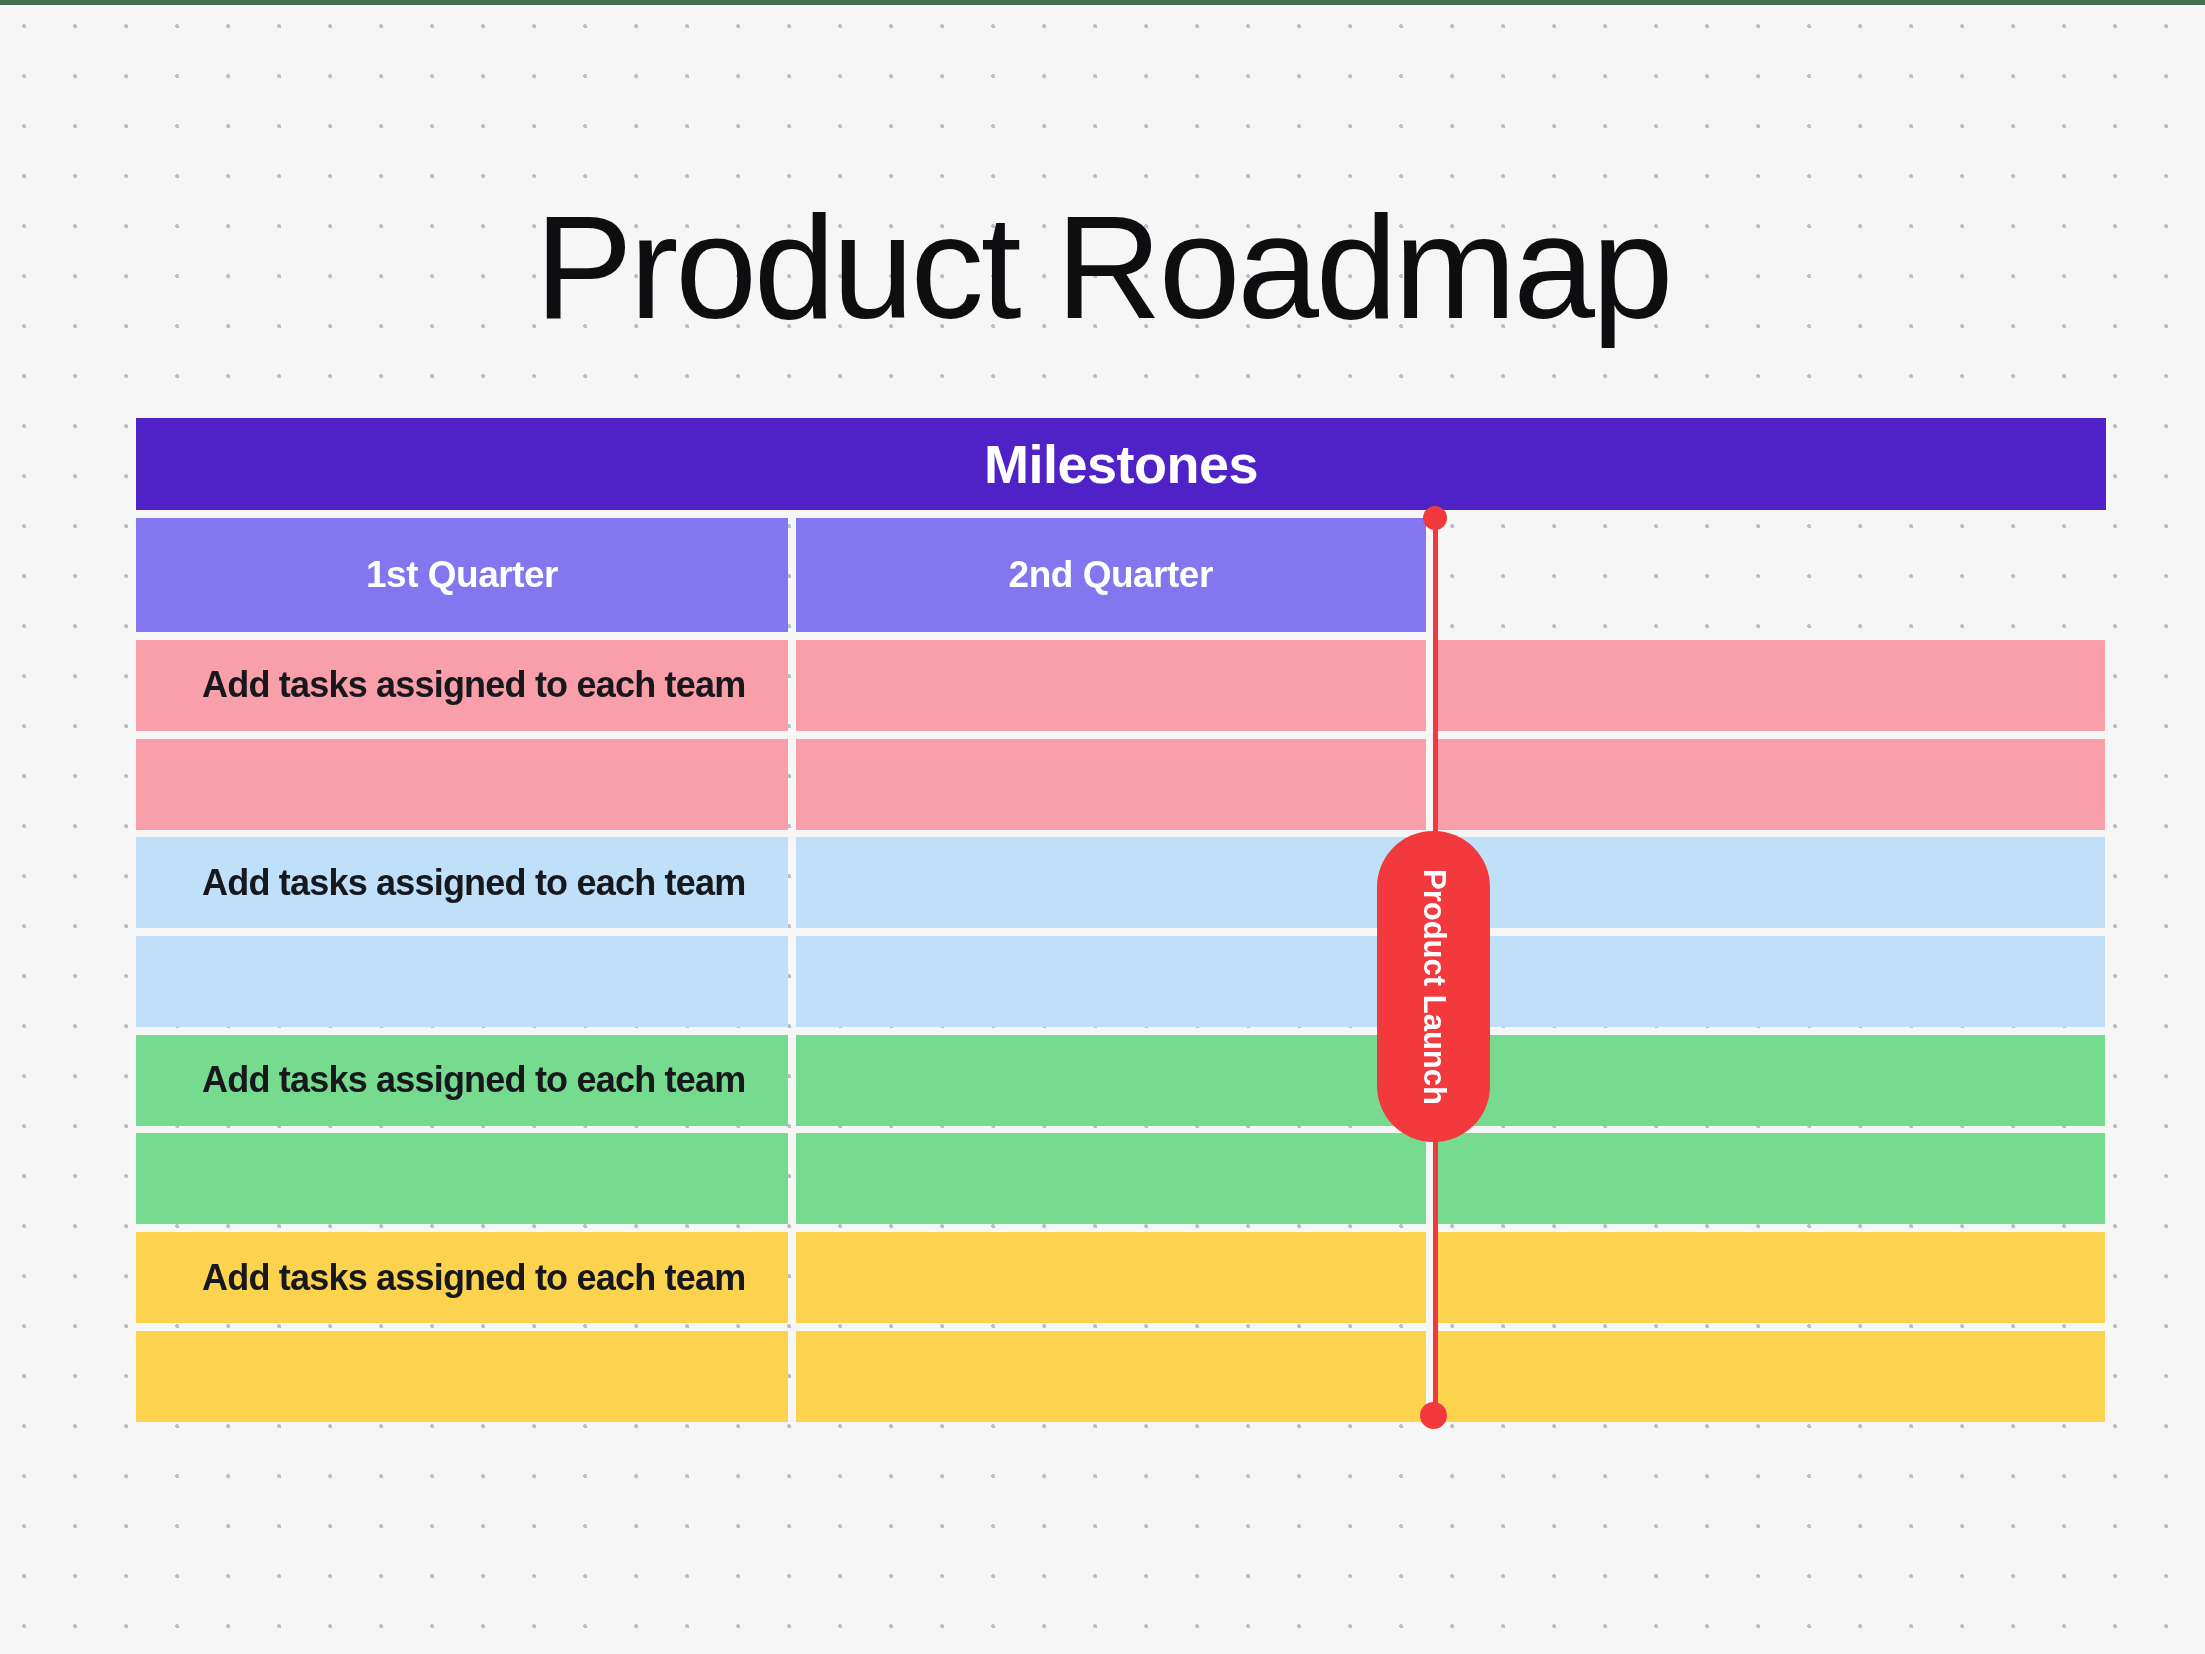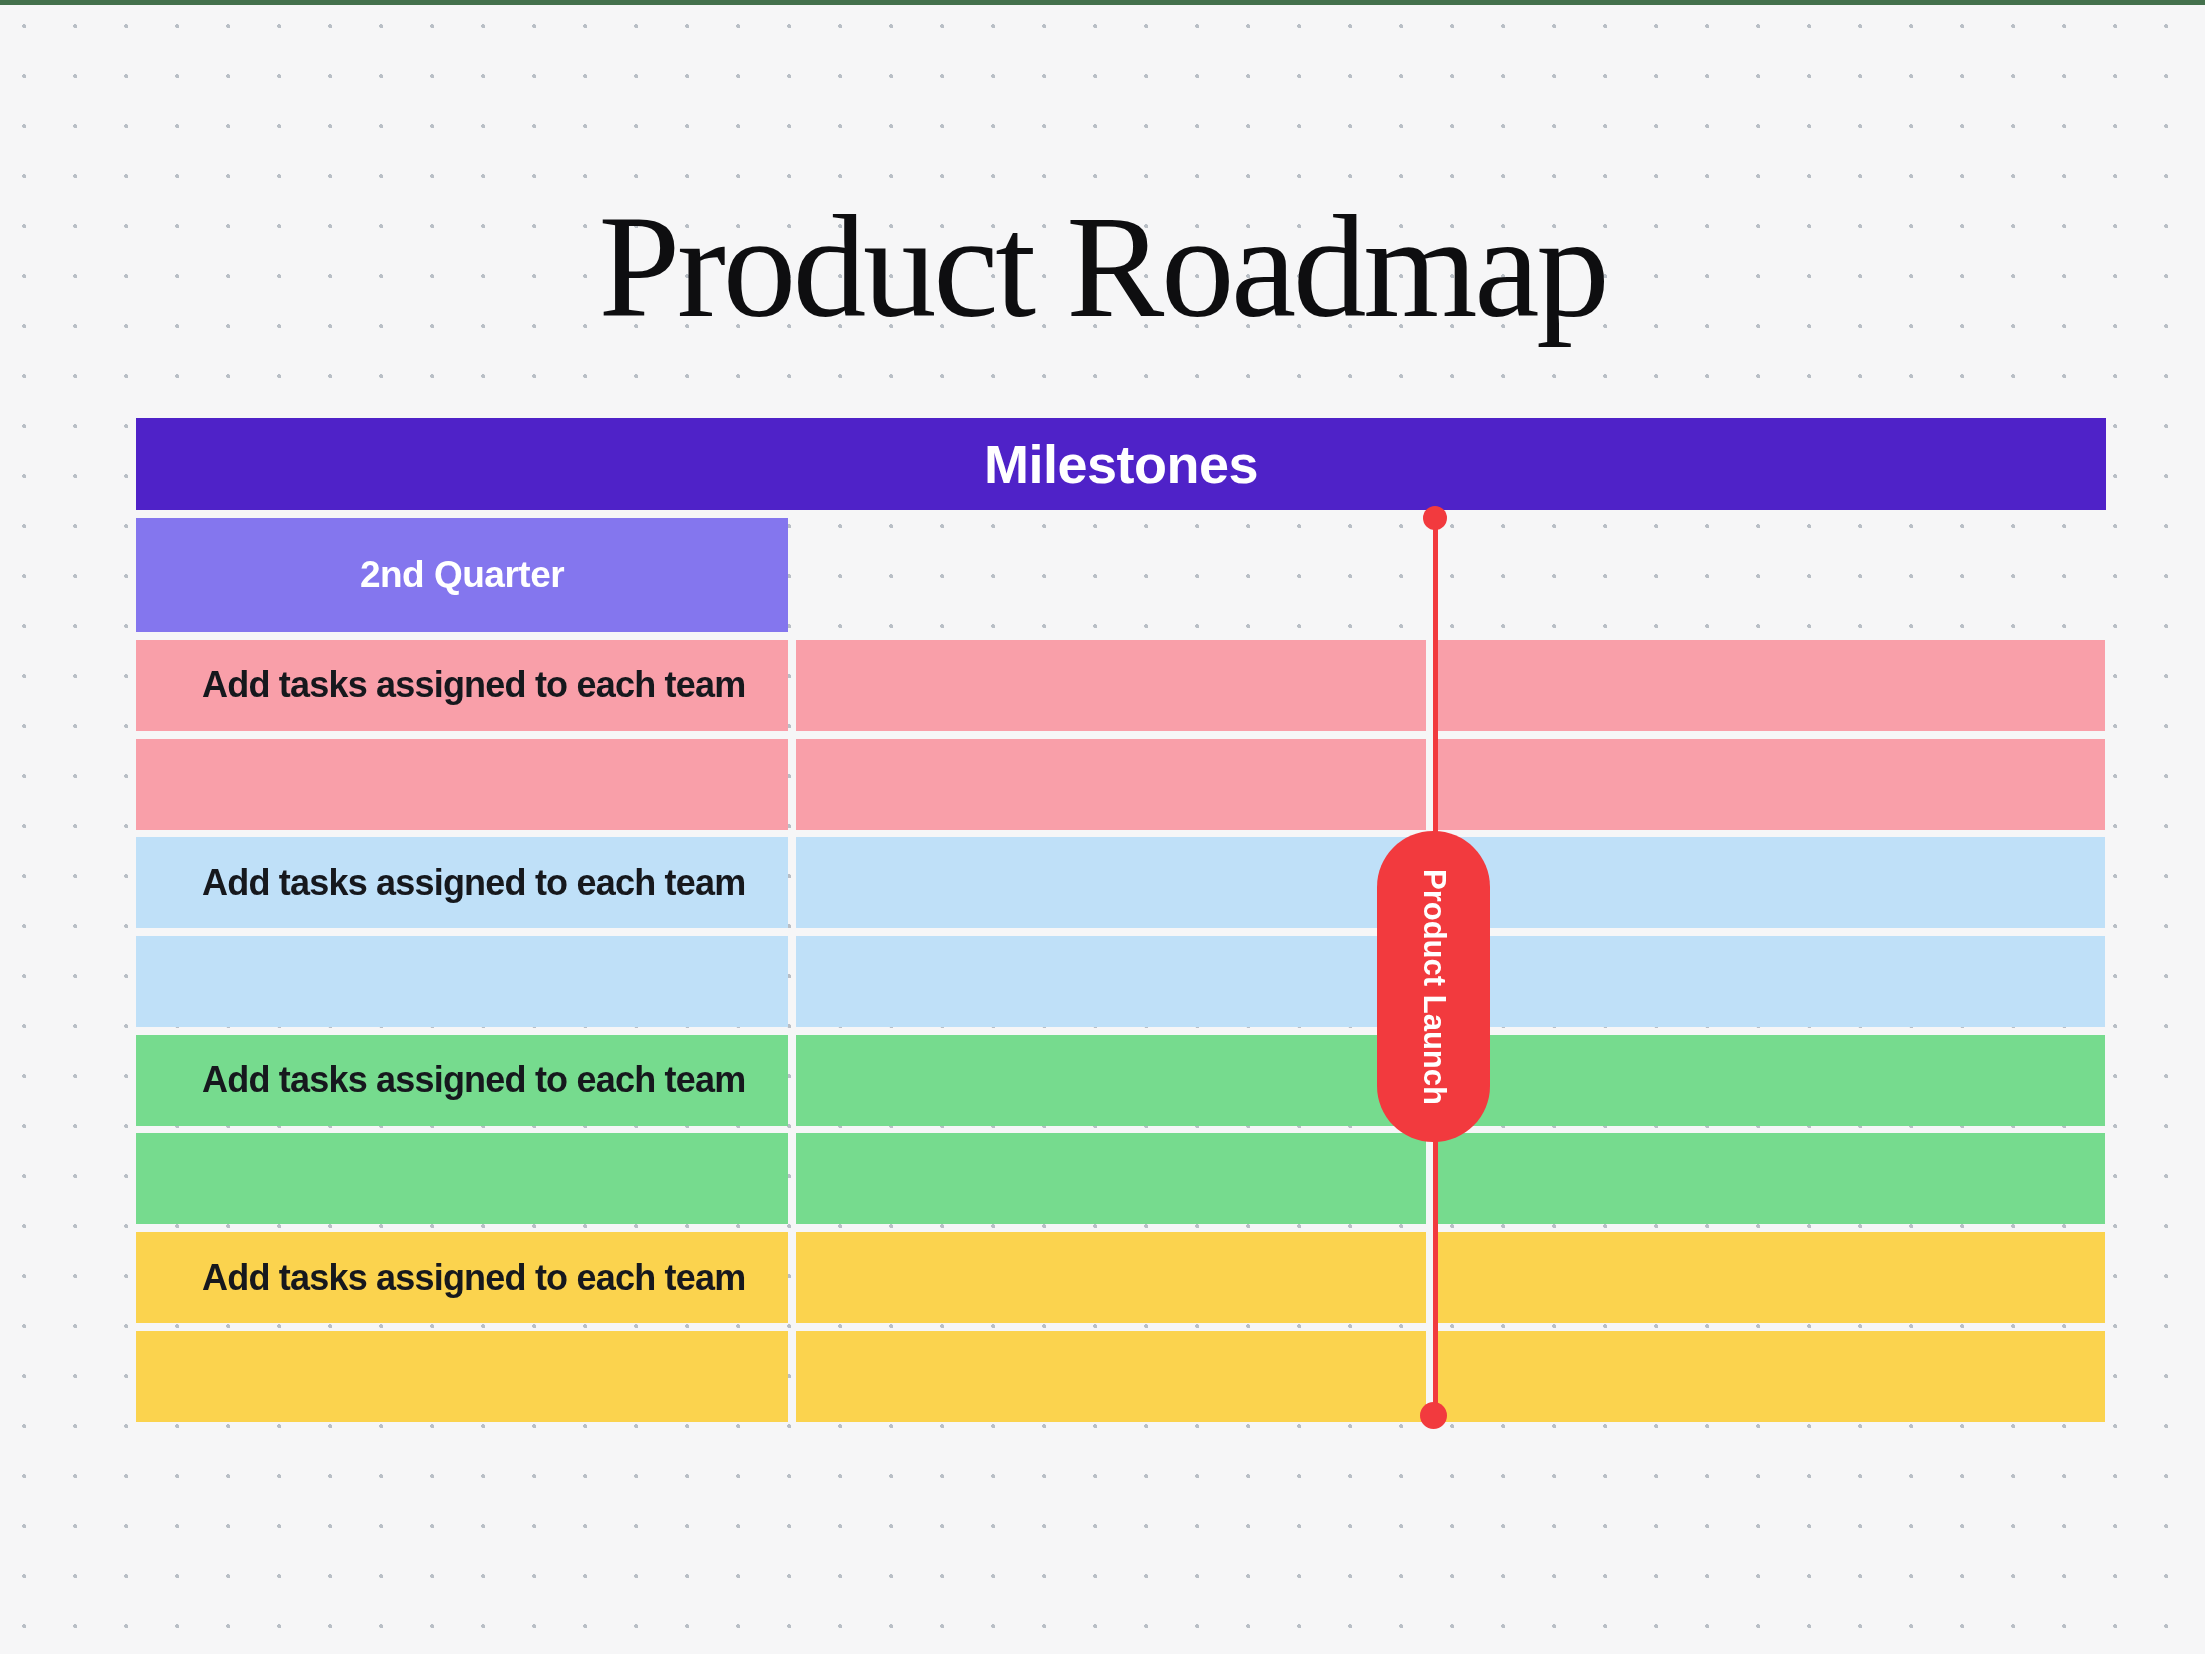--- a/index.html
+++ b/index.html
@@ -17,21 +17,21 @@
   
   .top-bar {
     position:absolute; left:0; top:0; width:2205px; height:4.9px;
     background:#44714d; z-index:5;
   }
 
   
   .title {
     position:absolute; left:0; right:0; top:190px;
     text-align:center;
-    font-family:Liberation Serif, serif;
+    font-family:Liberation Sans, sans-serif;
     font-weight:500;
     font-size:147px;
     line-height:1.05;
     letter-spacing:-3.3px;
     color:#0e0e10;
     white-space:nowrap;
   }
 
   
   .table { position:absolute; left:136px; top:418px; width:1970px; z-index:1; }
@@ -98,20 +98,21 @@
 
 <h1 class="title">Product Roadmap</h1>
 
 <div class="table">
 
   <div class="milestones">
     <span>Milestones</span>
   </div>
 
   <div class="grid-row qrow">
+    <div class="cell">1st Quarter</div>
     <div class="cell">2nd Quarter</div>
   </div>
 
   <div class="grid-row drow pink">
     <div class="cell">Add tasks assigned to each team</div>
     <div class="cell"></div>
     <div class="cell"></div>
   </div>
   <div class="grid-row drow pink">
     <div class="cell"></div>

